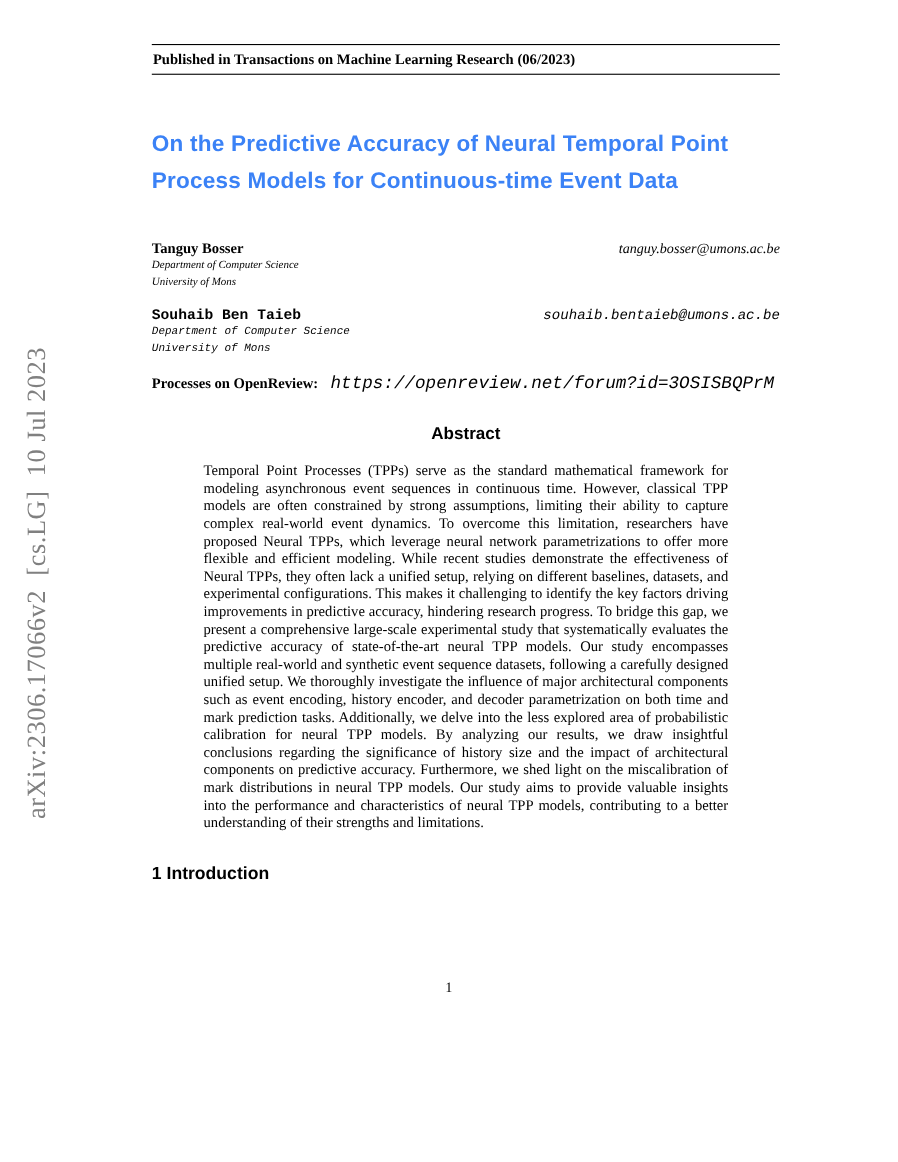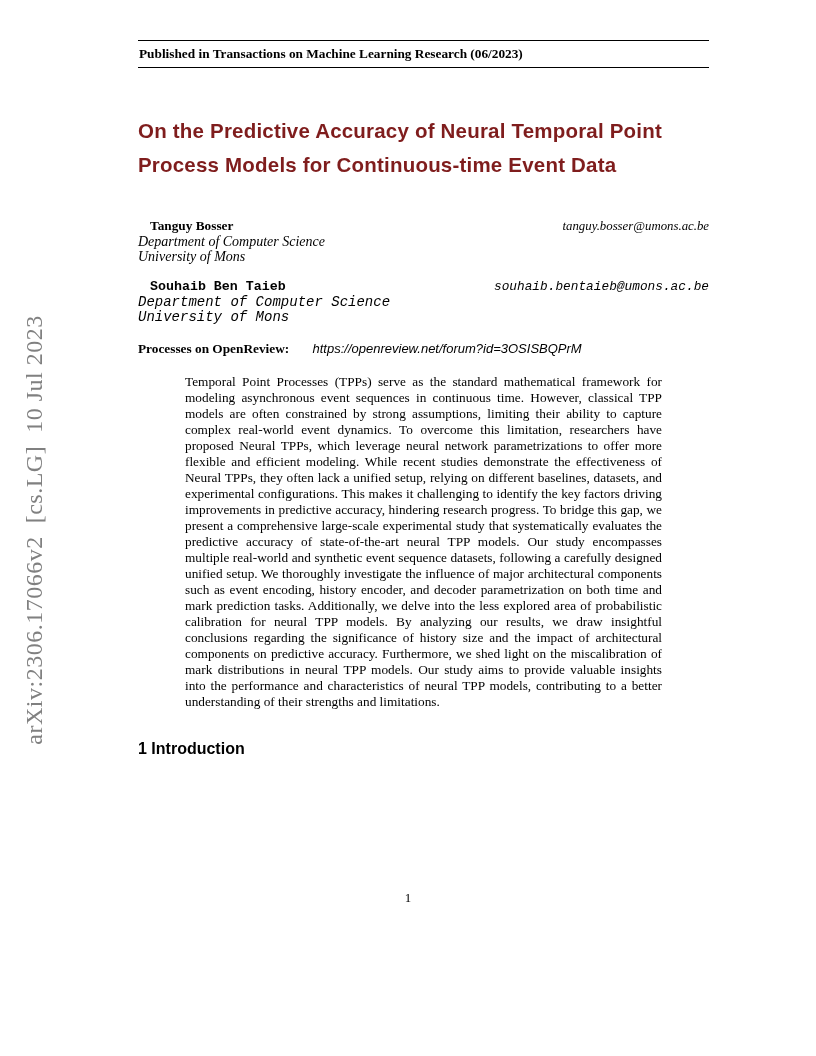--- a/index.html
+++ b/index.html
@@ -28,41 +28,41 @@
     line-height: 18px;
     padding: 4px 0 4px 1px;
   }
   .title {
     font-family: "Liberation Sans", "DejaVu Sans", sans-serif;
     font-weight: 700;
     font-size: 20.5px;
     line-height: 34px;
     letter-spacing: 0.2px;
     margin: 46px 0 0 0;
-    color: #7f1d1d;
+    color: #3b82f6;
   }
   .authors { margin-top: 36px; }
   .author + .author { margin-top: 15px; font-family: Liberation Mono, monospace; }
   .author-line {
     display: flex;
     justify-content: space-between;
     align-items: baseline;
     font-size: 13.3px;
     line-height: 16px;
   }
-  .author-name { font-weight: bold; margin-left: 12px; }
+  .author-name { font-weight: bold; }
   .author-email { font-style: italic; font-size: 12.8px; }
-  .affil { font-style: italic; font-size: 14px; line-height: 15px; }
+  .affil { font-style: italic; font-size: 10px; line-height: 15px; }
   .review-note { margin-top: 15px; font-size: 13.3px; line-height: 18px; }
   .review-label { font-weight: bold; }
   .review-url {
-    font-family: Liberation Sans, sans-serif;
+    font-family: Liberation Mono, monospace;
     font-style: italic;
-    font-size: 13px;
-    margin-left: 20px;
+    font-size: 16px;
+    margin-left: 8px;
   }
   .abstract-heading {
     font-family: "Liberation Sans", "DejaVu Sans", sans-serif;
     font-weight: 700;
     font-size: 15.5px;
     text-align: center;
     margin: 28px 0 0 0;
   }
   .abstract-body {
     margin: 16px 47px 0 47px;
@@ -142,20 +142,21 @@
         <div class="affil">University of Mons</div>
       </div>
 
     </section>
 
     <div class="review-note">
       <span class="review-label">Processes on OpenReview:</span>
       <span class="review-url">https://openreview.net/forum?id=3OSISBQPrM</span>
     </div>
 
+    <h2 class="abstract-heading">Abstract</h2>
 
     <p class="abstract-body">Temporal Point Processes (TPPs) serve as the standard mathematical framework for modeling asynchronous event sequences in continuous time. However, classical TPP models are often constrained by strong assumptions, limiting their ability to capture complex real-world event dynamics. To overcome this limitation, researchers have proposed Neural TPPs, which leverage neural network parametrizations to offer more flexible and efficient modeling. While recent studies demonstrate the effectiveness of Neural TPPs, they often lack a unified setup, relying on different baselines, datasets, and experimental configurations. This makes it challenging to identify the key factors driving improvements in predictive accuracy, hindering research progress. To bridge this gap, we present a comprehensive large-scale experimental study that systematically evaluates the predictive accuracy of state-of-the-art neural TPP models. Our study encompasses multiple real-world and synthetic event sequence datasets, following a carefully designed unified setup. We thoroughly investigate the influence of major architectural components such as event encoding, history encoder, and decoder parametrization on both time and mark prediction tasks. Additionally, we delve into the less explored area of probabilistic calibration for neural TPP models. By analyzing our results, we draw insightful conclusions regarding the significance of history size and the impact of architectural components on predictive accuracy. Furthermore, we shed light on the miscalibration of mark distributions in neural TPP models. Our study aims to provide valuable insights into the performance and characteristics of neural TPP models, contributing to a better understanding of their strengths and limitations.</p>
 
     <h2 class="section-heading">
       <span class="sec-num">1</span>
       <span class="sec-title">Introduction</span>
     </h2>
 
 
   </main>

